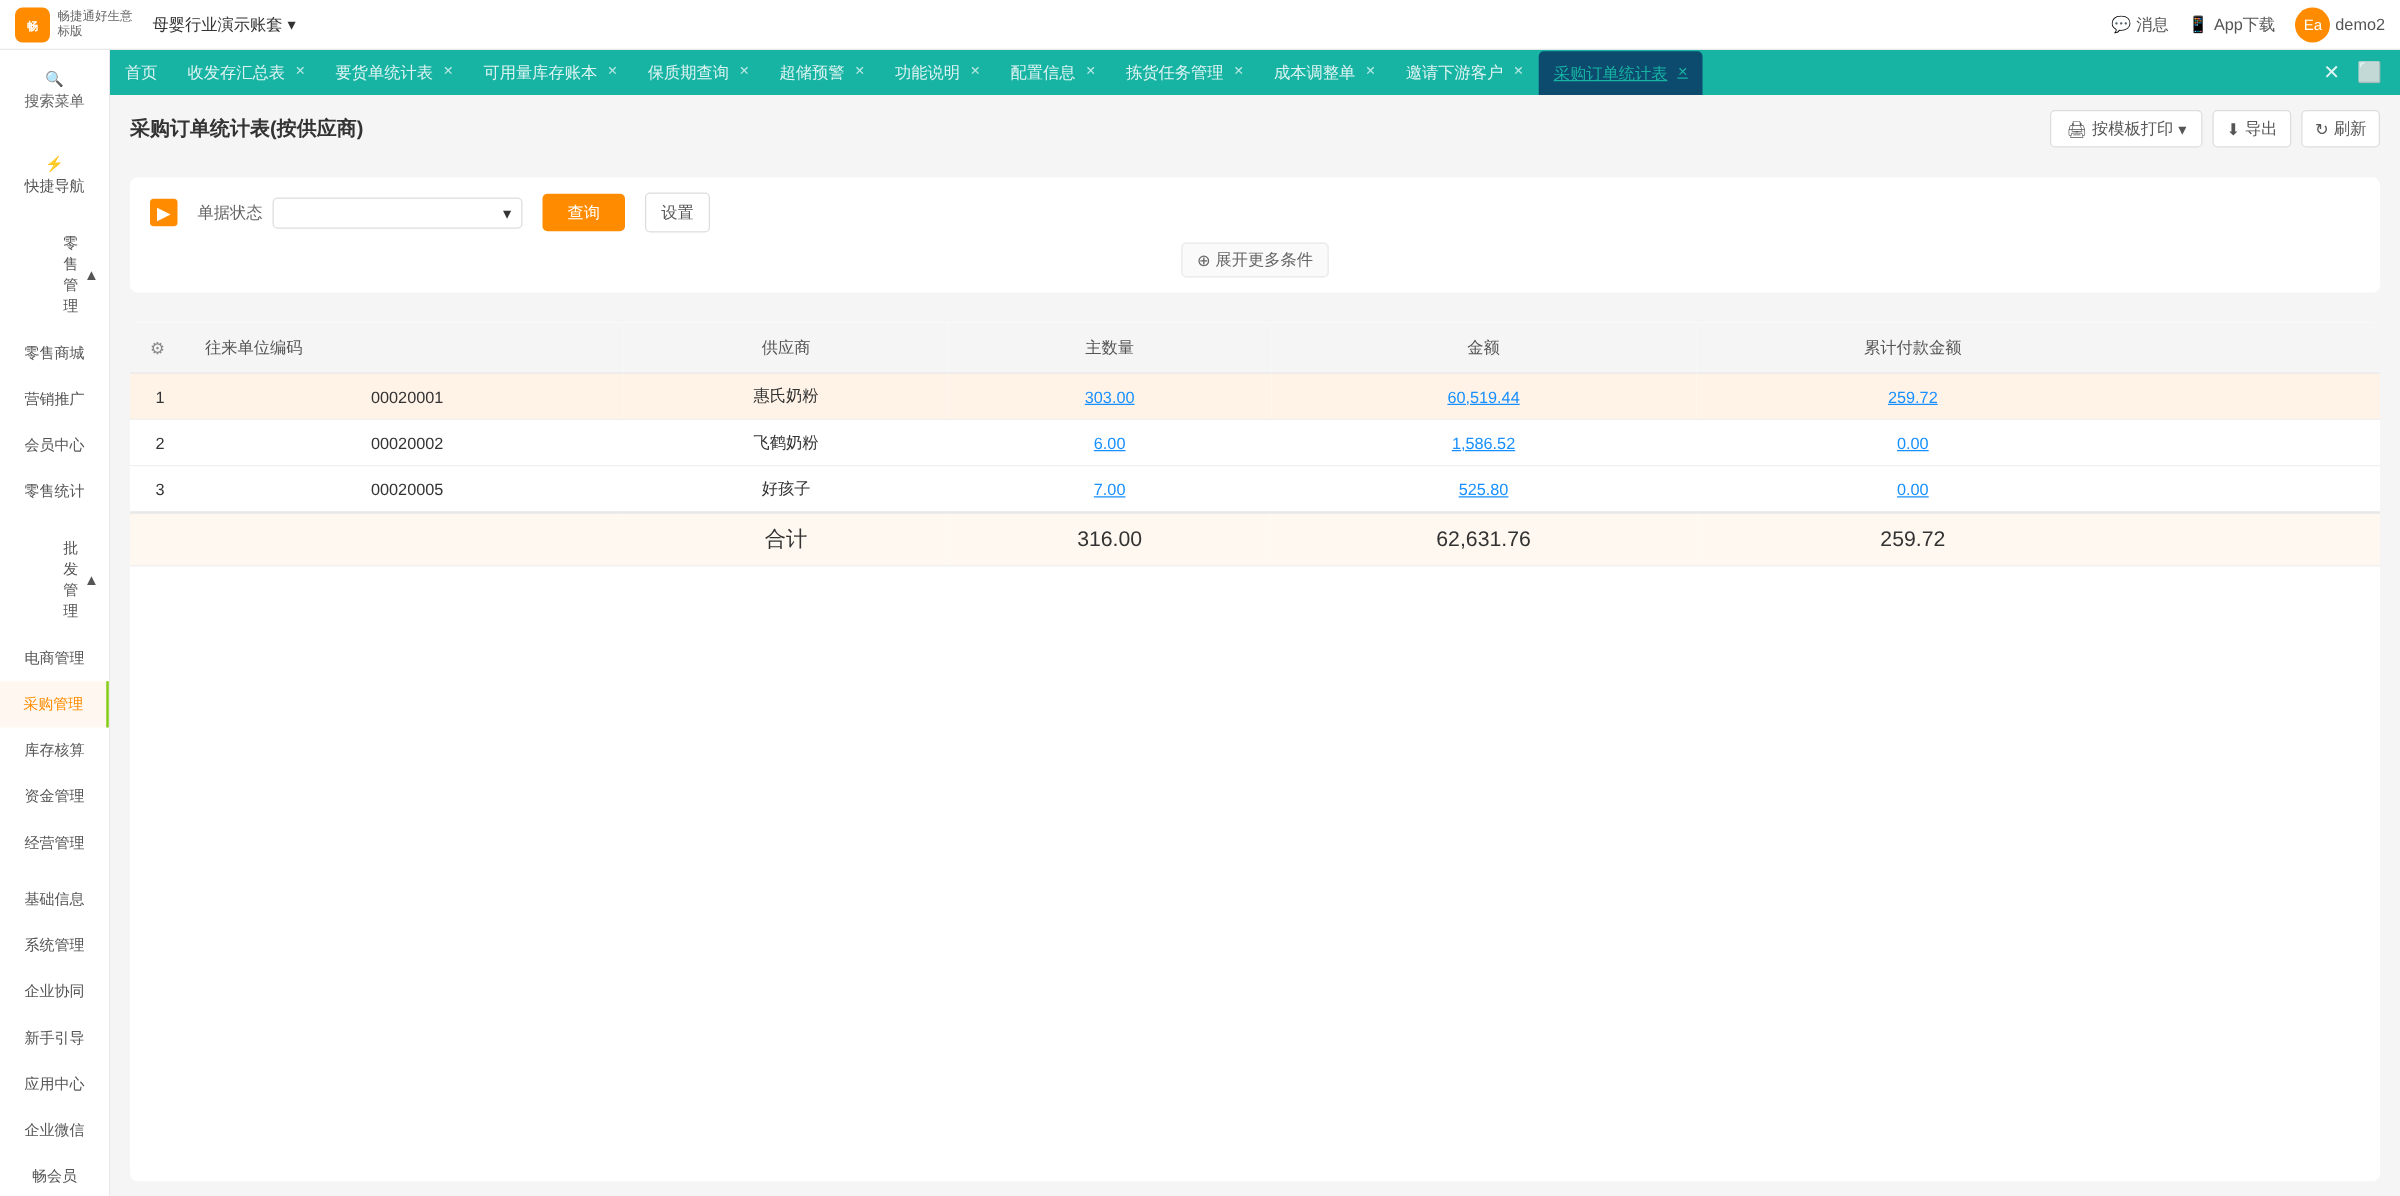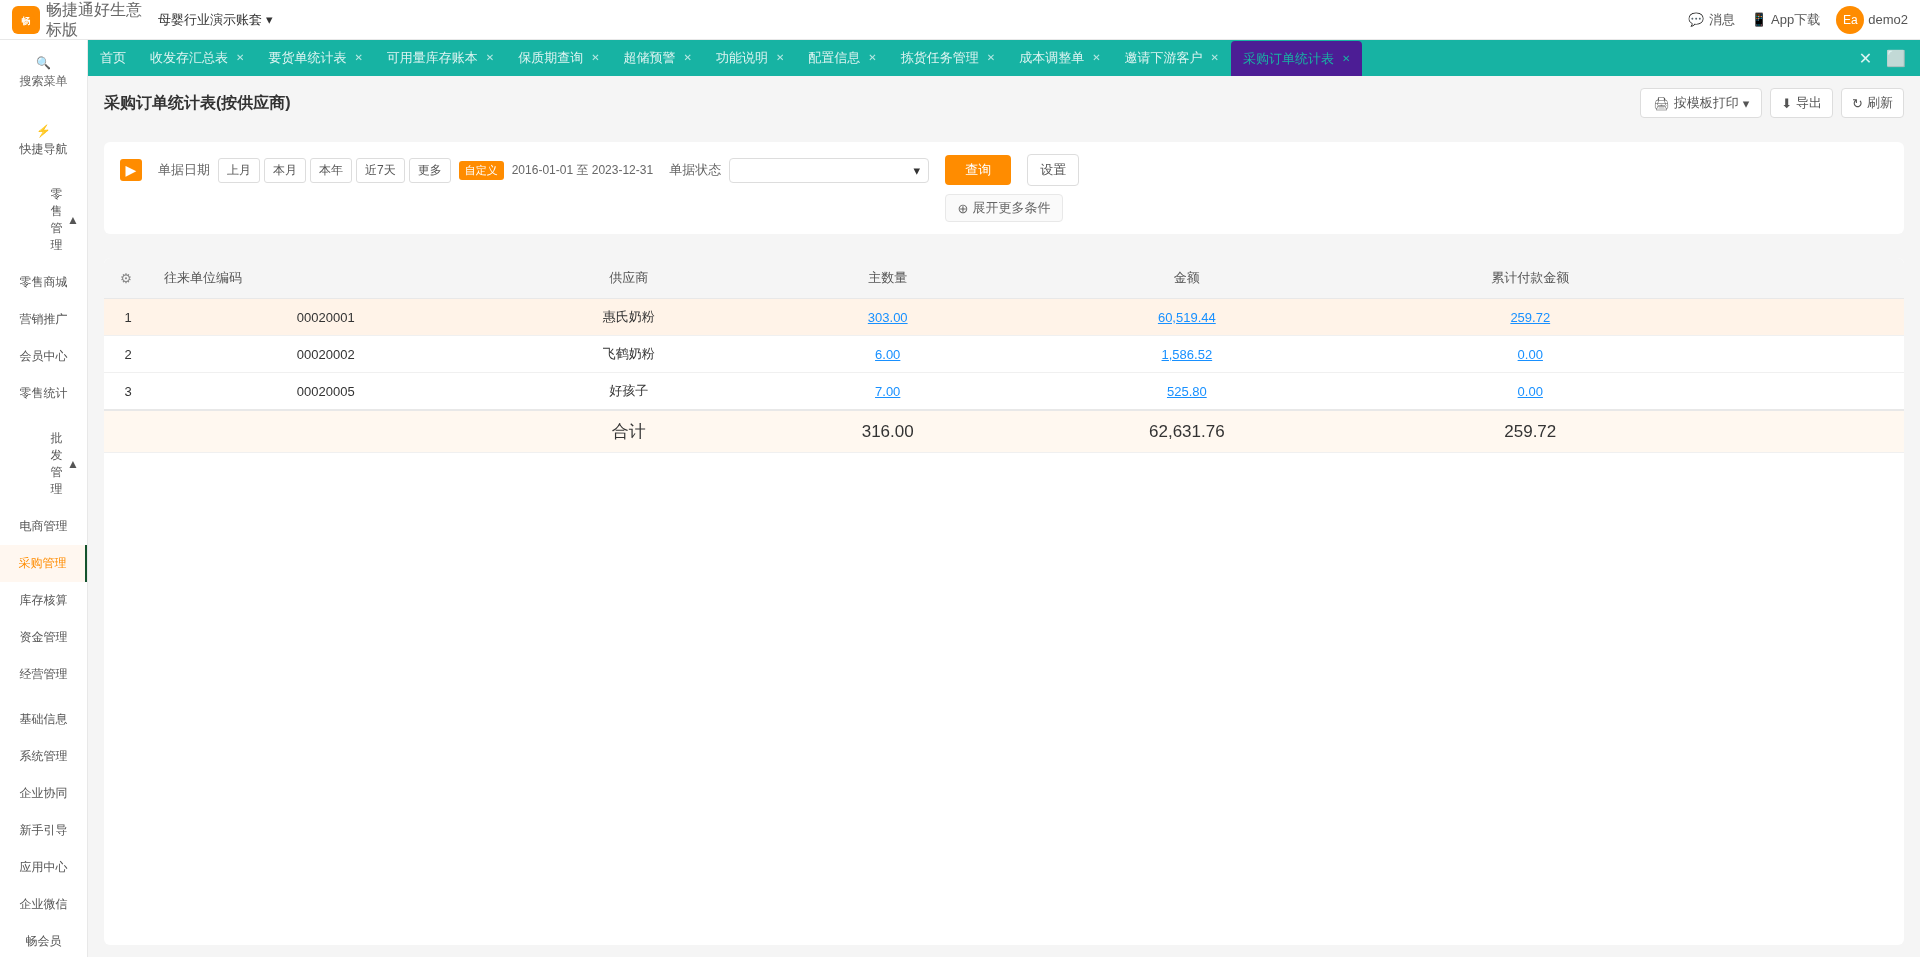--- a/index.html
+++ b/index.html
@@ -6,46 +6,46 @@
     body { font-family: 'Microsoft YaHei', sans-serif; font-size: 13px; background: #f5f5f5; overflow: hidden; height: 957px; }
 
     
     .app-container { display: flex; flex-direction: column; height: 957px; }
 
     
     .top-bar { height: 40px; background: #fff; display: flex; align-items: center; justify-content: space-between; padding: 0 12px; border-bottom: 1px solid #e8e8e8; flex-shrink: 0; }
     .top-bar-left { display: flex; align-items: center; gap: 8px; }
     .logo-area { display: flex; align-items: center; gap: 6px; }
     .logo-icon { width: 28px; height: 28px; background: #ff8c00; border-radius: 6px; display: flex; align-items: center; justify-content: center; color: white; font-size: 12px; font-weight: bold; }
-    .logo-text { font-size: 16px; color: #666; line-height: 1.2; }
+    .logo-text { font-size: 10px; color: #666; line-height: 1.2; }
     .workspace-selector { display: flex; align-items: center; gap: 4px; color: #333; font-size: 13px; cursor: pointer; padding: 4px 8px; border-radius: 4px; }
     .top-bar-right { display: flex; align-items: center; gap: 16px; }
     .top-bar-action { display: flex; align-items: center; gap: 4px; color: #555; cursor: pointer; font-size: 13px; }
     .user-avatar { width: 28px; height: 28px; border-radius: 50%; background: #ff8c00; display: flex; align-items: center; justify-content: center; color: white; font-size: 12px; }
 
     
     .main-layout { display: flex; flex: 1; overflow: hidden; }
 
     
     .sidebar { width: 88px; background: #fff; display: flex; flex-direction: column; border-right: 1px solid #e8e8e8; flex-shrink: 0; overflow-y: auto; }
     .sidebar-search { padding: 10px 8px; text-align: center; }
     .sidebar-search-btn { background: none; border: none; cursor: pointer; color: #666; font-size: 12px; display: flex; flex-direction: column; align-items: center; gap: 3px; width: 100%; padding: 6px 4px; border-radius: 4px; }
     .sidebar-nav-item { padding: 10px 8px; text-align: center; cursor: pointer; font-size: 12px; color: #555; display: flex; flex-direction: column; align-items: center; gap: 3px; }
-    .sidebar-nav-item.active { color: #ff8c00; background: #fff7f0; border-right: 2px solid #14532d; }
+    .sidebar-nav-item.active { color: #ff8c00; background: #fff7f0; border-right: 2px solid #84cc16; }
     .sidebar-nav-item.has-arrow { flex-direction: row; justify-content: center; gap: 2px; margin-left: 40px; }
     .sidebar-divider { height: 1px; background: #f0f0f0; margin: 4px 0; }
 
     
     .content-area { flex: 1; display: flex; flex-direction: column; overflow: hidden; }
 
     
     .tab-bar { background: #17b3a3; display: flex; align-items: center; height: 36px; overflow-x: auto; flex-shrink: 0; }
     .tab-bar::-webkit-scrollbar { display: none; }
     .tab-item { display: flex; align-items: center; gap: 4px; padding: 0 12px; height: 36px; color: rgba(255,255,255,0.85); cursor: pointer; white-space: nowrap; font-size: 13px; flex-shrink: 0; }
-    .tab-item.active { background: #4c1d95; color: #17b3a3; border-radius: 4px 4px 0 0; margin-top: 2px; }
+    .tab-item.active { background: #0c4a6e; color: #17b3a3; border-radius: 4px 4px 0 0; margin-top: 2px; text-decoration: underline; }
     .tab-item.home { font-weight: 500; }
     .tab-close { font-size: 10px; color: rgba(255,255,255,0.7); margin-left: 4px; line-height: 1; }
     .tab-item.active .tab-close { color: #17b3a3; }
     .tab-bar-actions { margin-left: auto; display: flex; align-items: center; gap: 2px; padding-right: 8px; }
     .tab-bar-btn { background: none; border: none; color: rgba(255,255,255,0.85); cursor: pointer; padding: 4px 6px; border-radius: 3px; font-size: 16px; }
 
     
     .page-content { flex: 1; background: #f5f5f5; overflow-y: auto; padding: 12px 16px; display: flex; flex-direction: column; gap: 24px; }
 
     
@@ -285,32 +285,20 @@
             <button class="btn-refresh">
               <span>↻</span>
               <span>刷新</span>
             </button>
           </div>
         </div>
 
         <div class="filter-panel">
           <div class="filter-row">
             <div class="filter-toggle-btn">▶</div>
-            <div class="filter-group">
-              <span class="filter-label">单据日期</span>
-              <div class="date-quick-btns">
-                <button class="date-quick-btn">上月</button>
-                <button class="date-quick-btn">本月</button>
-                <button class="date-quick-btn">本年</button>
-                <button class="date-quick-btn">近7天</button>
-                <button class="date-quick-btn">更多</button>
-              </div>
-              <span class="date-custom-badge">自定义</span>
-              <span class="date-range-text">2016-01-01 至 2023-12-31</span>
-            </div>
             <div class="filter-group">
               <span class="filter-label">单据状态</span>
               <div class="filter-select" style="min-width:200px;">
                 <span></span>
                 <span>▾</span>
               </div>
             </div>
             <button class="btn-query">查询</button>
             <button class="btn-settings">设置</button>
           </div>

